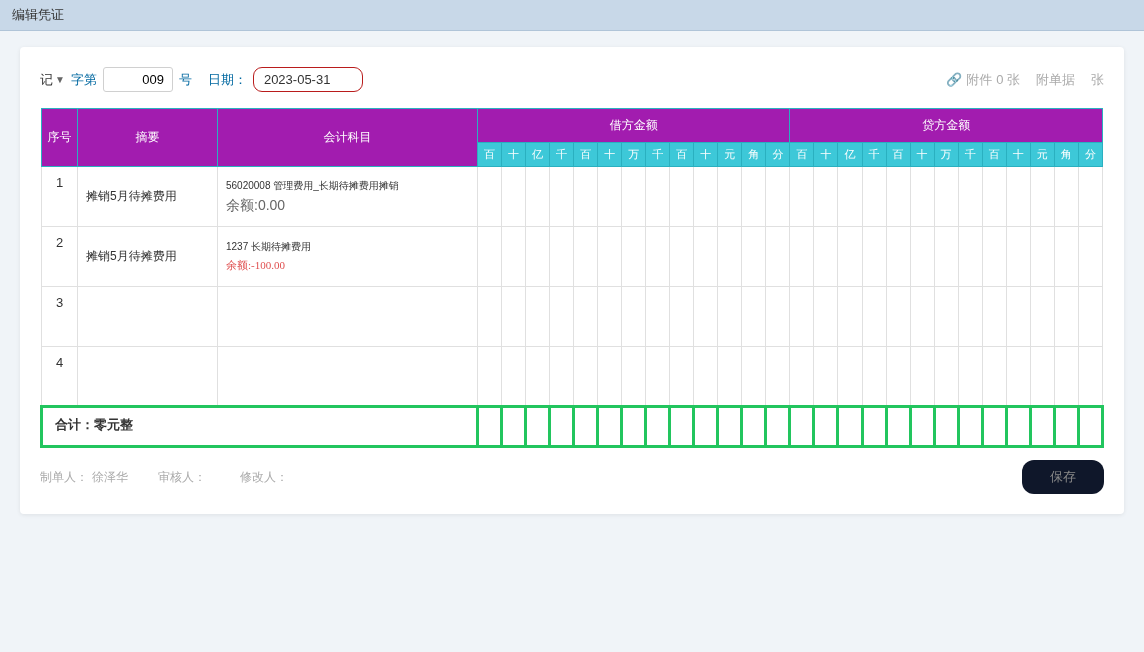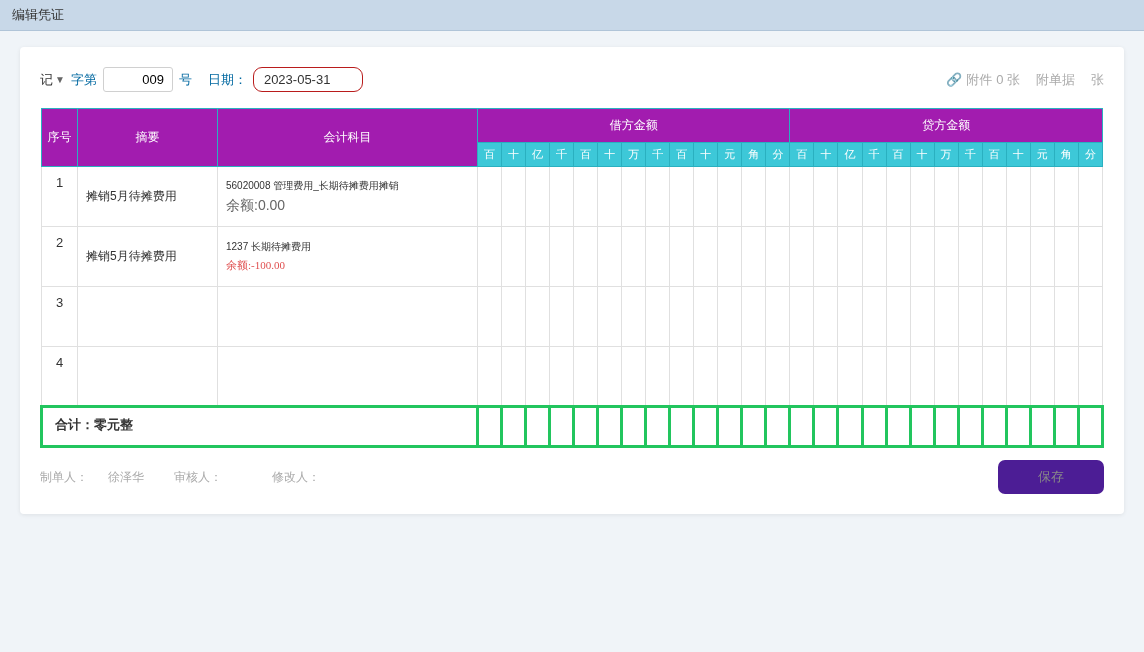--- a/index.html
+++ b/index.html
@@ -205,29 +205,29 @@
     .footer-row {
       display: flex;
       align-items: center;
       gap: 30px;
       margin-top: 12px;
       color: #aaa;
       font-size: 12px;
     }
     .footer-item {
       display: flex;
-      gap: 20px;
+      gap: 4px;
     }
     .save-btn {
       margin-left: auto;
-      background: #4c1d95;
+      background: #0f172a;
       color: #888;
       border: none;
-      border-radius: 7px;
-      padding: 8px 40px;
+      border-radius: 12px;
+      padding: 8px 28px;
       font-size: 13px;
       cursor: not-allowed;
     }
     .table-wrapper {
       position: relative;
       overflow-x: auto;
     }
     .seq-cell {
       text-align: center;
       vertical-align: middle;

